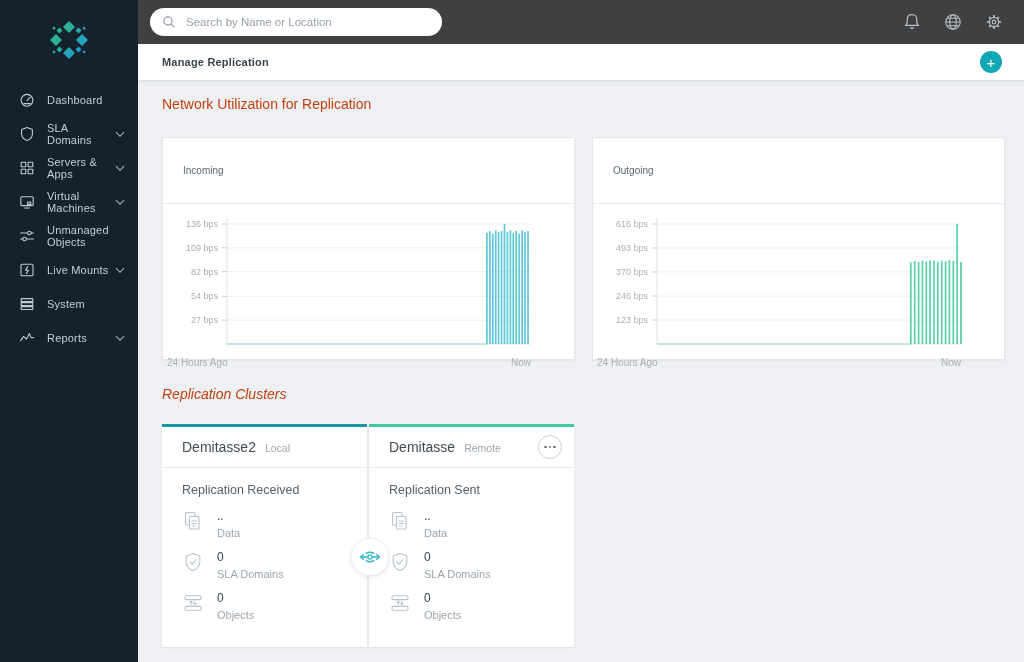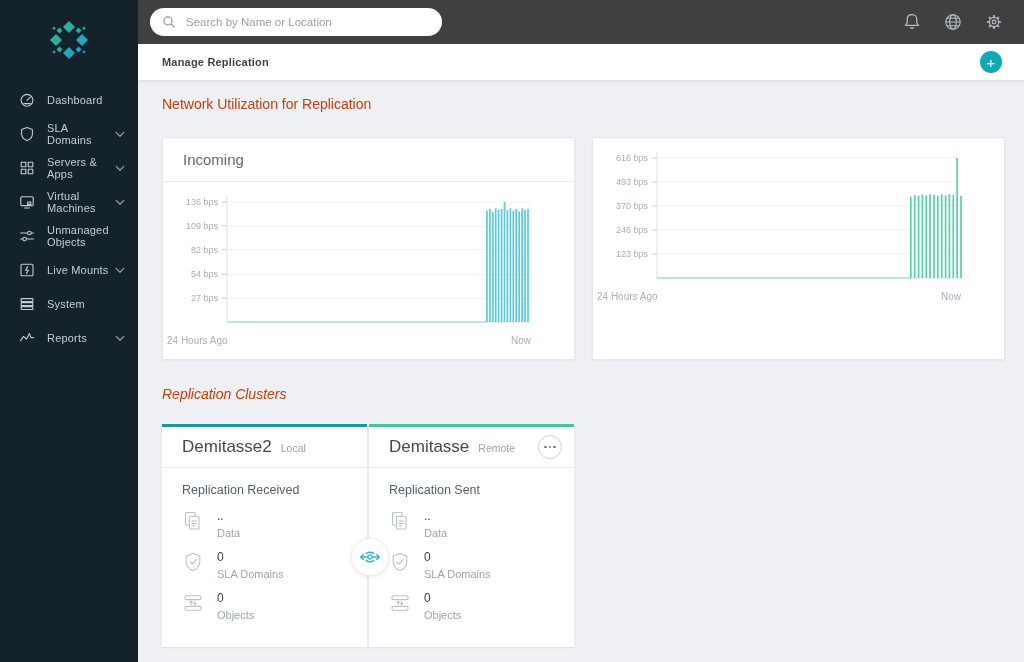--- a/index.html
+++ b/index.html
@@ -34,29 +34,29 @@
   .crumb-bar{height:36px;background:#ffffff;display:flex;align-items:center;padding:0 22px 0 24px;box-shadow:0 1px 3px rgba(20,30,40,.12);position:relative;z-index:5;flex-shrink:0;}
   .crumb-title{font-size:11px;font-weight:bold;color:#3b454d;letter-spacing:.2px;}
   .add-btn{margin-left:auto;width:22px;height:22px;border-radius:50%;border:none;background:#12a7b4;color:#fff;font-size:15px;line-height:21px;text-align:center;padding:0;cursor:pointer;font-family:"Liberation Sans",sans-serif;}
 
   .content{flex:1;padding:16px 19px 0 24px;overflow:hidden;}
   .section-title{font-size:14px;font-weight:normal;color:#c2410c;margin:0;}
 
   
   .charts-row{display:flex;gap:17px;margin-top:25px;}
   .chart-card{width:413px;height:223px;background:#fff;border:1px solid #e3e6ea;box-shadow:0 1px 2px rgba(0,0,0,.05);box-sizing:border-box;}
-  .chart-head{height:41px;border-bottom:1px solid #e9ecef;display:flex;align-items:center;padding:1px 20px;font-size:15px;color:#5d6872;}
+  .chart-head{height:41px;border-bottom:1px solid #e9ecef;display:flex;align-items:center;padding:12px 20px;font-size:10px;color:#5d6872;}
   .chart-svg{display:block;margin-top:2px;}
 
   
   .clusters-title{margin-top:26px;font-style:italic;}
   .cluster-wrap{position:relative;display:flex;gap:2px;width:412px;margin-top:22px;}
   .cluster-card{flex:1;height:220px;background:#fff;border-top:3px solid #999;box-shadow:0 1px 2px rgba(0,0,0,.07);box-sizing:content-box;}
   .cluster-head{height:40px;display:flex;align-items:center;padding:0 12px 0 20px;border-bottom:1px solid #e9ecef;}
-  .cluster-name{font-size:17px;color:#414b54;}
+  .cluster-name{font-size:14px;color:#414b54;}
   .cluster-tag{font-size:10.5px;color:#9aa5ad;margin-left:9px;position:relative;top:1px;}
   .menu-btn{margin-left:auto;width:24px;height:24px;border:1px solid #ccd2d7;border-radius:50%;background:#fff;display:flex;align-items:center;justify-content:center;gap:2px;cursor:pointer;padding:0;}
   .menu-btn .dot{width:2.5px;height:2.5px;border-radius:50%;background:#6e7880;}
   .flow-label{font-size:12.5px;color:#555f68;padding:15px 20px 0;}
   .stats{padding:13px 20px 0;display:flex;flex-direction:column;gap:12px;}
   .stat{display:flex;align-items:flex-start;}
   .stat-icon{width:22px;height:22px;margin-right:13px;flex-shrink:0;}
   .stat-val{font-size:12px;color:#39434c;line-height:13px;}
   .stat-label{font-size:11px;color:#9aa5ad;margin-top:4px;}
   .sync-badge{position:absolute;left:189px;top:114px;width:36px;height:36px;background:#fff;border:1px solid #eceff1;border-radius:50%;box-shadow:0 1px 4px rgba(0,0,0,.10);display:flex;align-items:center;justify-content:center;z-index:3;}
@@ -254,20 +254,21 @@
               <text x="55" y="21" text-anchor="end" fill="#a8b0b8" font-size="9" font-family="Liberation Sans, sans-serif">136 bps</text>
               <line x1="64" y1="12" x2="64" y2="138" stroke="#dde1e5" stroke-width="1"></line>
               <line x1="64" y1="138" x2="368" y2="138" stroke="#dde1e5" stroke-width="1"></line>
               <path d="M 64 138 L 323.92 138" stroke="#4ec3d2" stroke-width="1" fill="none" opacity="0.55"></path>
               <path d="M 323.9 138 L 323.9 26.8 M 326.9 138 L 326.9 25.1 M 329.8 138 L 329.8 27.7 M 332.7 138 L 332.7 24.2 M 335.6 138 L 335.6 25.9 M 338.6 138 L 338.6 25.1 M 341.5 138 L 341.5 18.0 M 344.4 138 L 344.4 25.9 M 347.4 138 L 347.4 24.2 M 350.3 138 L 350.3 26.8 M 353.2 138 L 353.2 25.1 M 356.2 138 L 356.2 27.7 M 359.1 138 L 359.1 24.2 M 362.0 138 L 362.0 25.9 M 365.0 138 L 365.0 25.1 " stroke="#4ec3d2" stroke-width="1.7" fill="none" opacity="0.9" stroke-linecap="butt"></path>
               <text x="4" y="160" fill="#a8b0b8" font-size="10" font-family="Liberation Sans, sans-serif">24 Hours Ago</text>
               <text x="368" y="160" text-anchor="end" fill="#a8b0b8" font-size="10" font-family="Liberation Sans, sans-serif">Now</text>
             </svg>
           </div>
           <div class="chart-card">
+            <div class="chart-head">Outgoing</div>
             <svg class="chart-svg" width="411" height="172" viewBox="0 0 411 172">
               <line x1="64" y1="114.03896103896105" x2="368" y2="114.03896103896105" stroke="#eef0f2" stroke-width="1"></line>
               <line x1="59" y1="114.03896103896105" x2="64" y2="114.03896103896105" stroke="#c9cfd4" stroke-width="1"></line>
               <text x="55" y="117.03896103896105" text-anchor="end" fill="#a8b0b8" font-size="9" font-family="Liberation Sans, sans-serif">123 bps</text>
               <line x1="64" y1="90.07792207792208" x2="368" y2="90.07792207792208" stroke="#eef0f2" stroke-width="1"></line>
               <line x1="59" y1="90.07792207792208" x2="64" y2="90.07792207792208" stroke="#c9cfd4" stroke-width="1"></line>
               <text x="55" y="93.07792207792208" text-anchor="end" fill="#a8b0b8" font-size="9" font-family="Liberation Sans, sans-serif">246 bps</text>
               <line x1="64" y1="65.92207792207792" x2="368" y2="65.92207792207792" stroke="#eef0f2" stroke-width="1"></line>
               <line x1="59" y1="65.92207792207792" x2="64" y2="65.92207792207792" stroke="#c9cfd4" stroke-width="1"></line>
               <text x="55" y="68.92207792207792" text-anchor="end" fill="#a8b0b8" font-size="9" font-family="Liberation Sans, sans-serif">370 bps</text>

